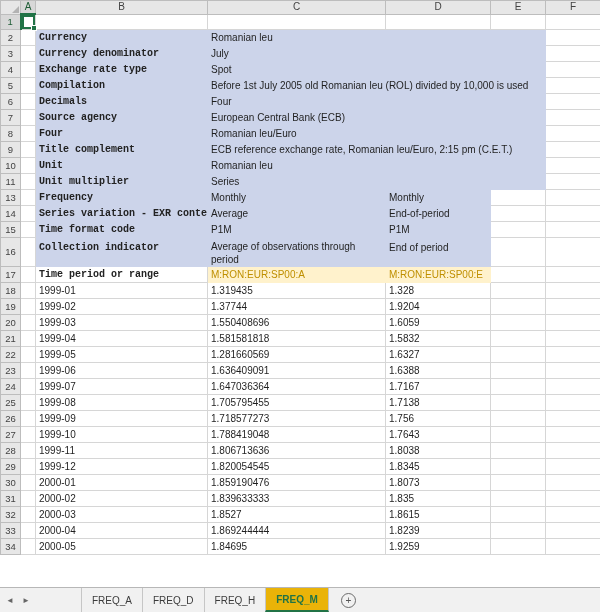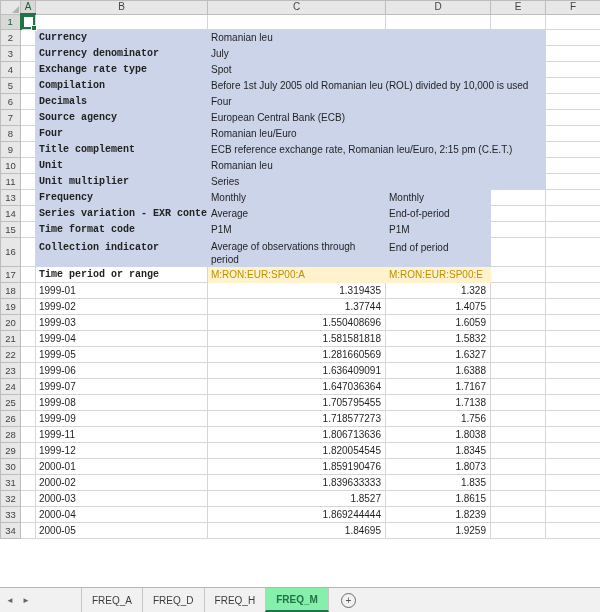--- a/index.html
+++ b/index.html
@@ -33,21 +33,21 @@
 
   
   tbody td {
     height:15.5px; line-height:15px; font-size:10px; color:#1f1f1f;
     border:1px solid #d6d6d6; padding:0 3px;
     white-space:nowrap; overflow:hidden; background:#fff;
   }
   td.blue { background:#ccd4ea; border-color:#ccd4ea; }
   td.label { font-weight:700; color:#222;font-family:Liberation Mono, monospace; }
   td.code { background:#fff2cc; border-color:#fff2cc; color:#bf8f00; }
-  td.num { text-align:right; padding-right:4px; }
+  td.num { padding-right:4px; }
   tr.tall td { height:28px; vertical-align:top; padding-top:2px; }
   td.wrap { white-space:normal; line-height:13px; }
   td.sel { position:relative; box-shadow:inset 0 0 0 2px #217346; overflow:visible; }
   td.sel::after {
     content:""; position:absolute; right:-2px; bottom:-2px;
     width:4px; height:4px; background:#217346; border:1px solid #fff;
   }
 
   
   .tabbar {
@@ -57,21 +57,21 @@
   }
   .tab-nav { display:flex; align-items:center; padding:0 6px; gap:8px; width:70px; }
   .tab-arrow { font-size:8px; color:#666; cursor:pointer; }
   .tabs { display:flex; align-items:stretch; }
   .tab {
     display:flex; align-items:center; padding:0 10px;
     border-right:1px solid #c6c6c6; border-left:1px solid #c6c6c6; margin-left:-1px;
     color:#3c3c3c; cursor:pointer; background:transparent;
   }
   .tab.active {
-    background:#86efac; color:#217346; font-weight:700;
+    background:#eab308; color:#217346; font-weight:700;
     border-bottom:2px solid #217346;
   }
   .newsheet { display:flex; align-items:center; padding:0 12px; }
   .plus-icon {
     display:inline-flex; align-items:center; justify-content:center;
     width:13px; height:13px; border:1px solid #6b6b6b; border-radius:50%;
     color:#555; font-size:10px; line-height:11px; cursor:pointer;
   }
 </style>
 </head>
@@ -235,21 +235,21 @@
             <td class="num">1.319435</td>
             <td class="num">1.328</td>
             <td class=""></td>
             <td class=""></td>
           </tr>
           <tr>
             <th class="rowhdr">19</th>
             <td class=""></td>
             <td class="">1999-02</td>
             <td class="num">1.37744</td>
-            <td class="num">1.4075</td>
+            <td class="num">1.9204</td>
             <td class=""></td>
             <td class=""></td>
           </tr>
           <tr>
             <th class="rowhdr">20</th>
             <td class=""></td>
             <td class="">1999-03</td>
             <td class="num">1.550408696</td>
             <td class="num">1.6059</td>
             <td class=""></td>
@@ -299,20 +299,29 @@
             <td class="num">1.7138</td>
             <td class=""></td>
             <td class=""></td>
           </tr>
           <tr>
             <th class="rowhdr">26</th>
             <td class=""></td>
             <td class="">1999-09</td>
             <td class="num">1.718577273</td>
             <td class="num">1.756</td>
+            <td class=""></td>
+            <td class=""></td>
+          </tr>
+          <tr>
+            <th class="rowhdr">27</th>
+            <td class=""></td>
+            <td class="">1999-10</td>
+            <td class="num">1.788419048</td>
+            <td class="num">1.7643</td>
             <td class=""></td>
             <td class=""></td>
           </tr>
           <tr>
             <th class="rowhdr">28</th>
             <td class=""></td>
             <td class="">1999-11</td>
             <td class="num">1.806713636</td>
             <td class="num">1.8038</td>
             <td class=""></td>

